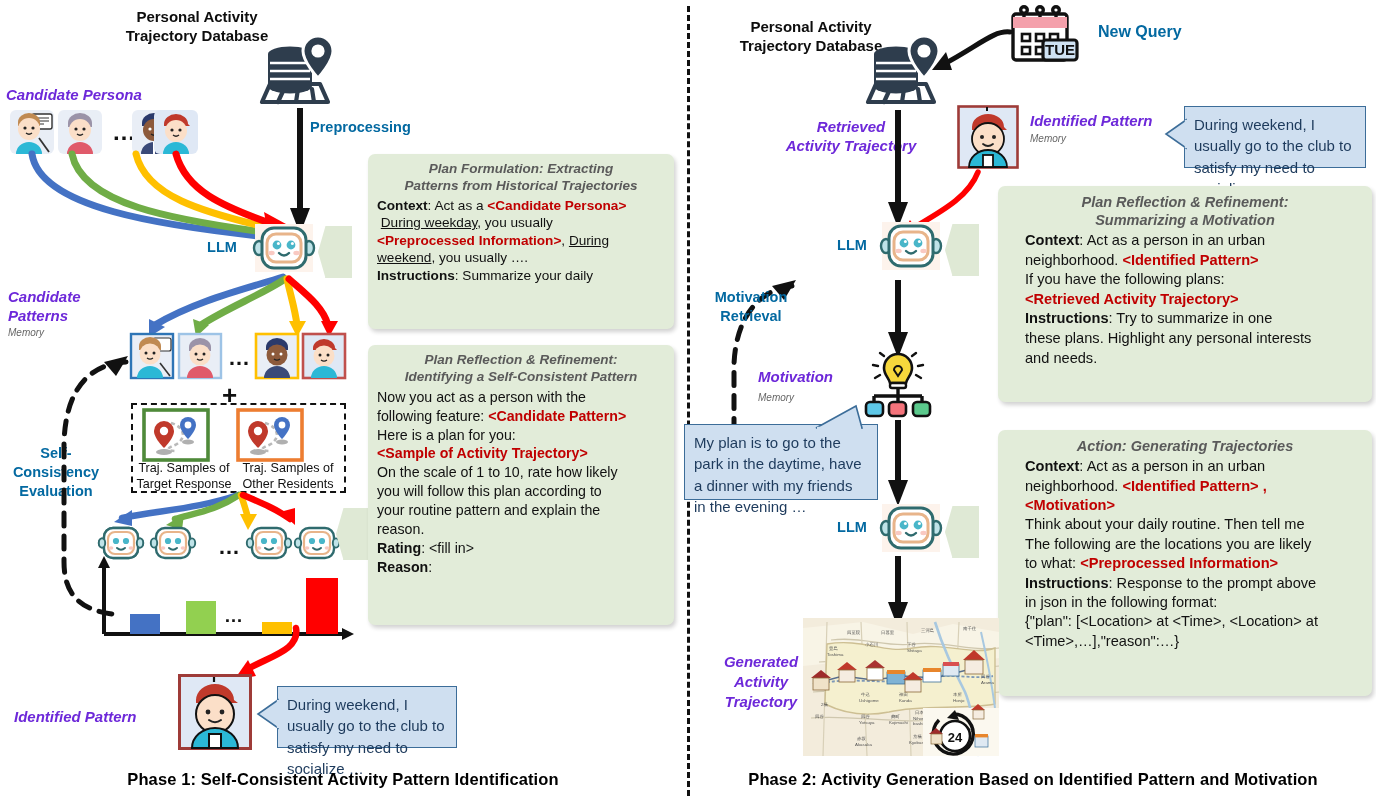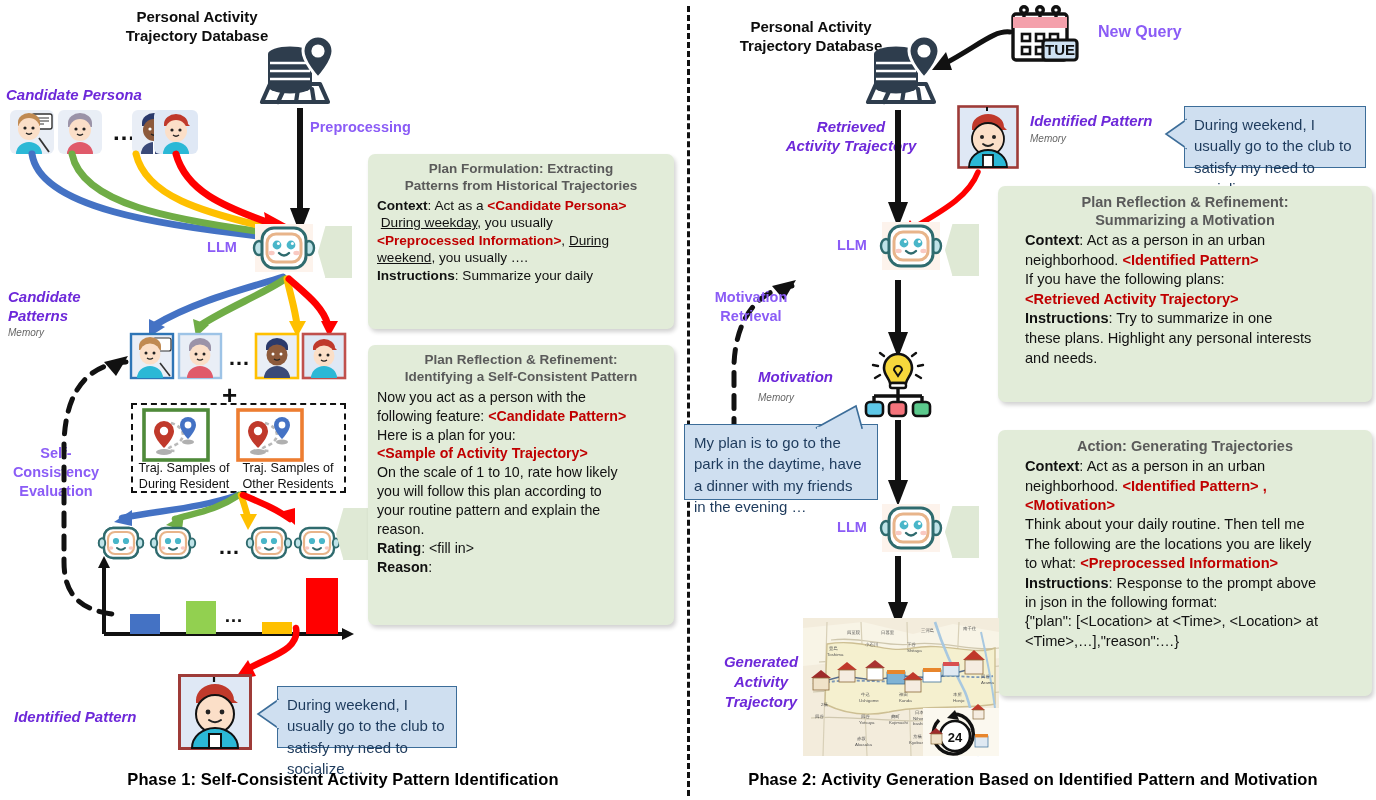--- a/index.html
+++ b/index.html
@@ -2,27 +2,27 @@
 <html><head>
 <meta charset="utf-8">
 <style>
   html,body{margin:0;padding:0;background:#fff;}
   body{width:1376px;height:800px;position:relative;overflow:hidden;
        font-family:"Liberation Sans",sans-serif;color:#111;}
   .abs{position:absolute;}
   .ttl{font-weight:bold;font-size:15px;line-height:1.25;text-align:center;color:#0d0d0d;}
   .redlbl{color:#6d28d9;font-weight:bold;font-style:italic;font-size:15px;line-height:1.25;text-align:center;}
   .graylbl{color:#666;font-style:italic;font-size:10px;text-align:center;}
-  .blklbl{font-weight:bold;font-size:14.5px;line-height:1.3;text-align:center;color:#8b5cf6;}
+  .blklbl{font-weight:bold;font-size:14.5px;line-height:1.3;text-align:center;color:#0369a1;}
   .phase{font-weight:bold;font-size:16.5px;text-align:center;color:#000;letter-spacing:.1px;}
 
   
   .gbox{background:#e2ecd9;border-radius:7px;box-shadow:2px 3px 4px rgba(0,0,0,.18);
         padding:7px 9px 8px 9px;box-sizing:border-box;}
-  .gbox .hdr{font-weight:bold;color:#5a5a5a;text-align:center;
+  .gbox .hdr{font-style:italic;font-weight:bold;color:#5a5a5a;text-align:center;
              font-size:13.5px;line-height:1.25;margin-bottom:2px;}
   .gbox .bd{font-size:13.6px;line-height:1.29;color:#111;}
   .gbox b{font-weight:bold;}
   .red{color:#c00000;font-weight:bold;}
   .u{text-decoration:underline;}
   .tag{position:absolute;width:34px;height:52px;background:#dfe9d5;z-index:0;
        clip-path:polygon(100% 0,100% 100%,22% 100%,0 50%,22% 0);
        box-shadow:2px 3px 4px rgba(0,0,0,.14);}
 
   
@@ -253,21 +253,21 @@
   <circle cx="45" cy="16" r="3.4" fill="#fff"></circle>
   <ellipse cx="45" cy="33" rx="6" ry="2.4" fill="#b0b0b0"></ellipse>
   <path d="M21 12 a10 10 0 0 1 10 10 c0 7.5 -10 17 -10 17 s-10 -9.5 -10 -17 a10 10 0 0 1 10 -10z" fill="#c0392b"></path>
   <circle cx="21" cy="22" r="4.2" fill="#fff"></circle>
   <ellipse cx="21" cy="43" rx="8" ry="3" fill="#b0b0b0"></ellipse>
 </svg>
 </div>
 
 <div class="abs" style="left:136px;top:461px;width:96px;font-size:12.6px;line-height:1.25;text-align:center;color:#111;">
   <div>Traj. Samples of</div>
-  <div>During Resident</div>
+  <div>Target Response</div>
 </div>
 <div class="abs" style="left:236px;top:461px;width:104px;font-size:12.6px;line-height:1.25;text-align:center;color:#111;">
   <div>Traj. Samples of</div>
   <div>Other Residents</div>
 </div>
 
 <svg class="abs" style="left:80px;top:492px;" width="260" height="44">
   <g fill="none" stroke-width="6.5" stroke-linecap="round">
     <path d="M158 3 C 120 16, 84 18, 42 26" stroke="#4472c4"></path>
     <path d="M159 3 C 136 18, 120 20, 95 27" stroke="#70ad47"></path>

